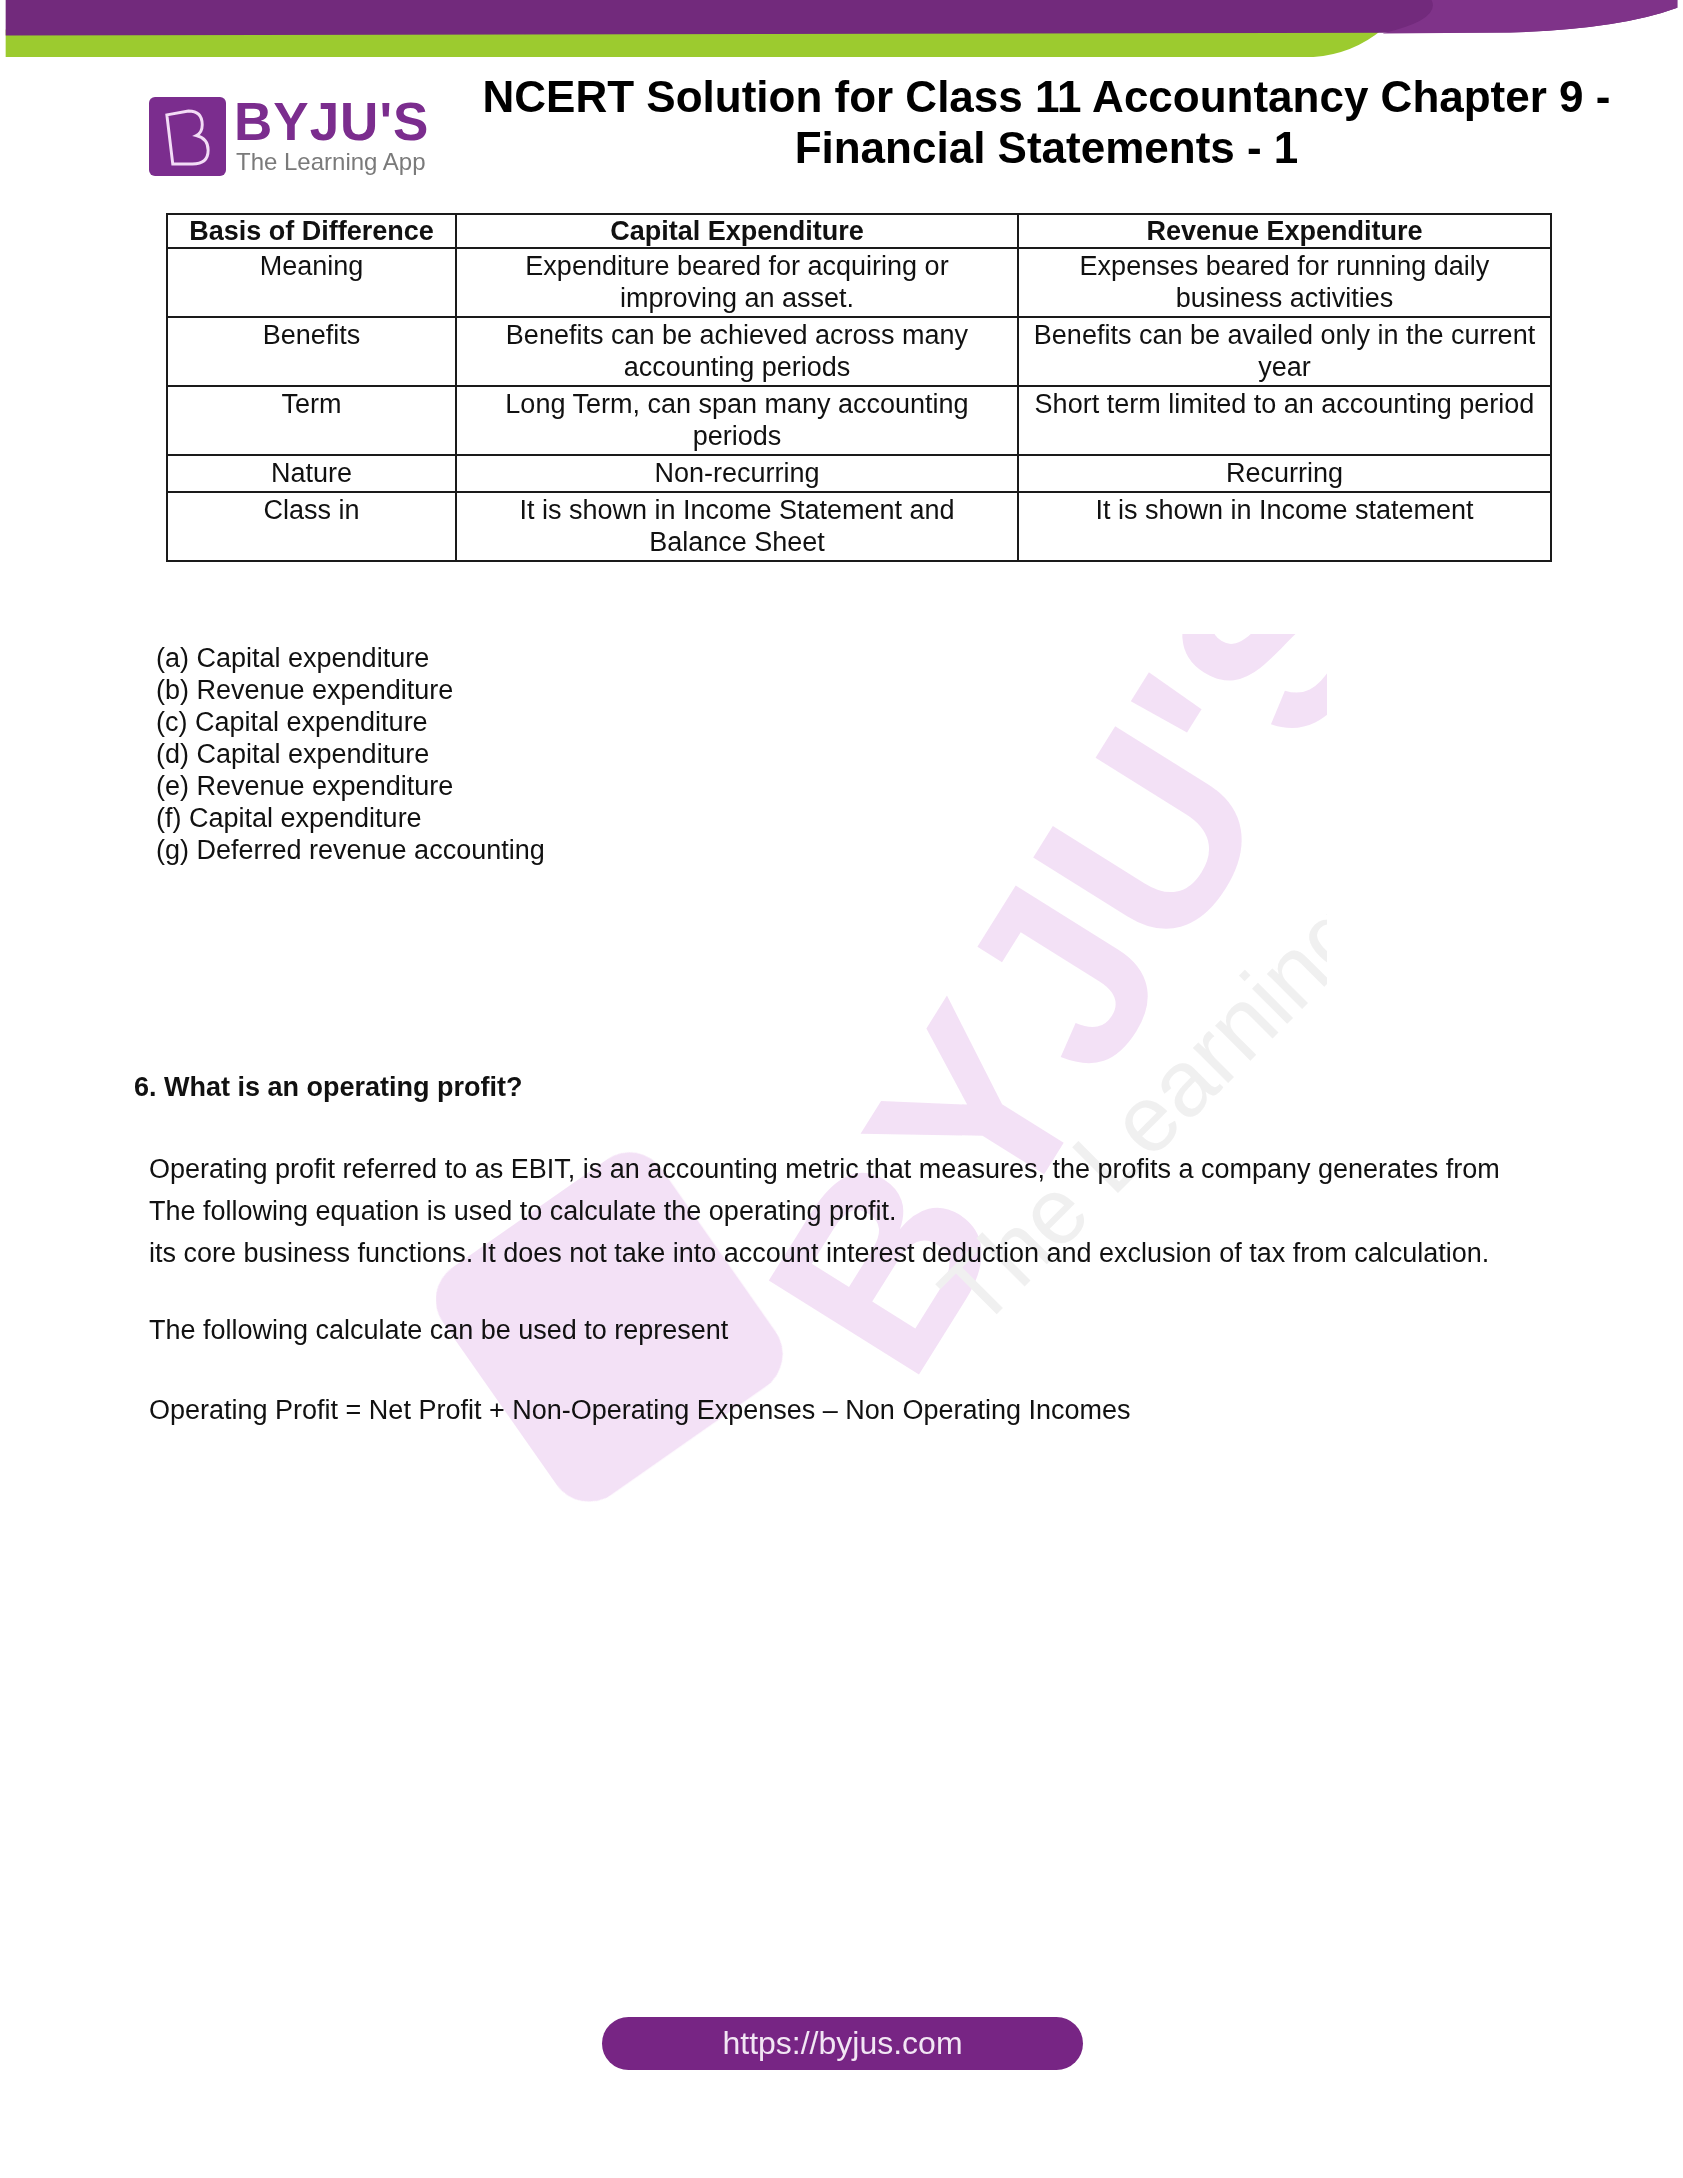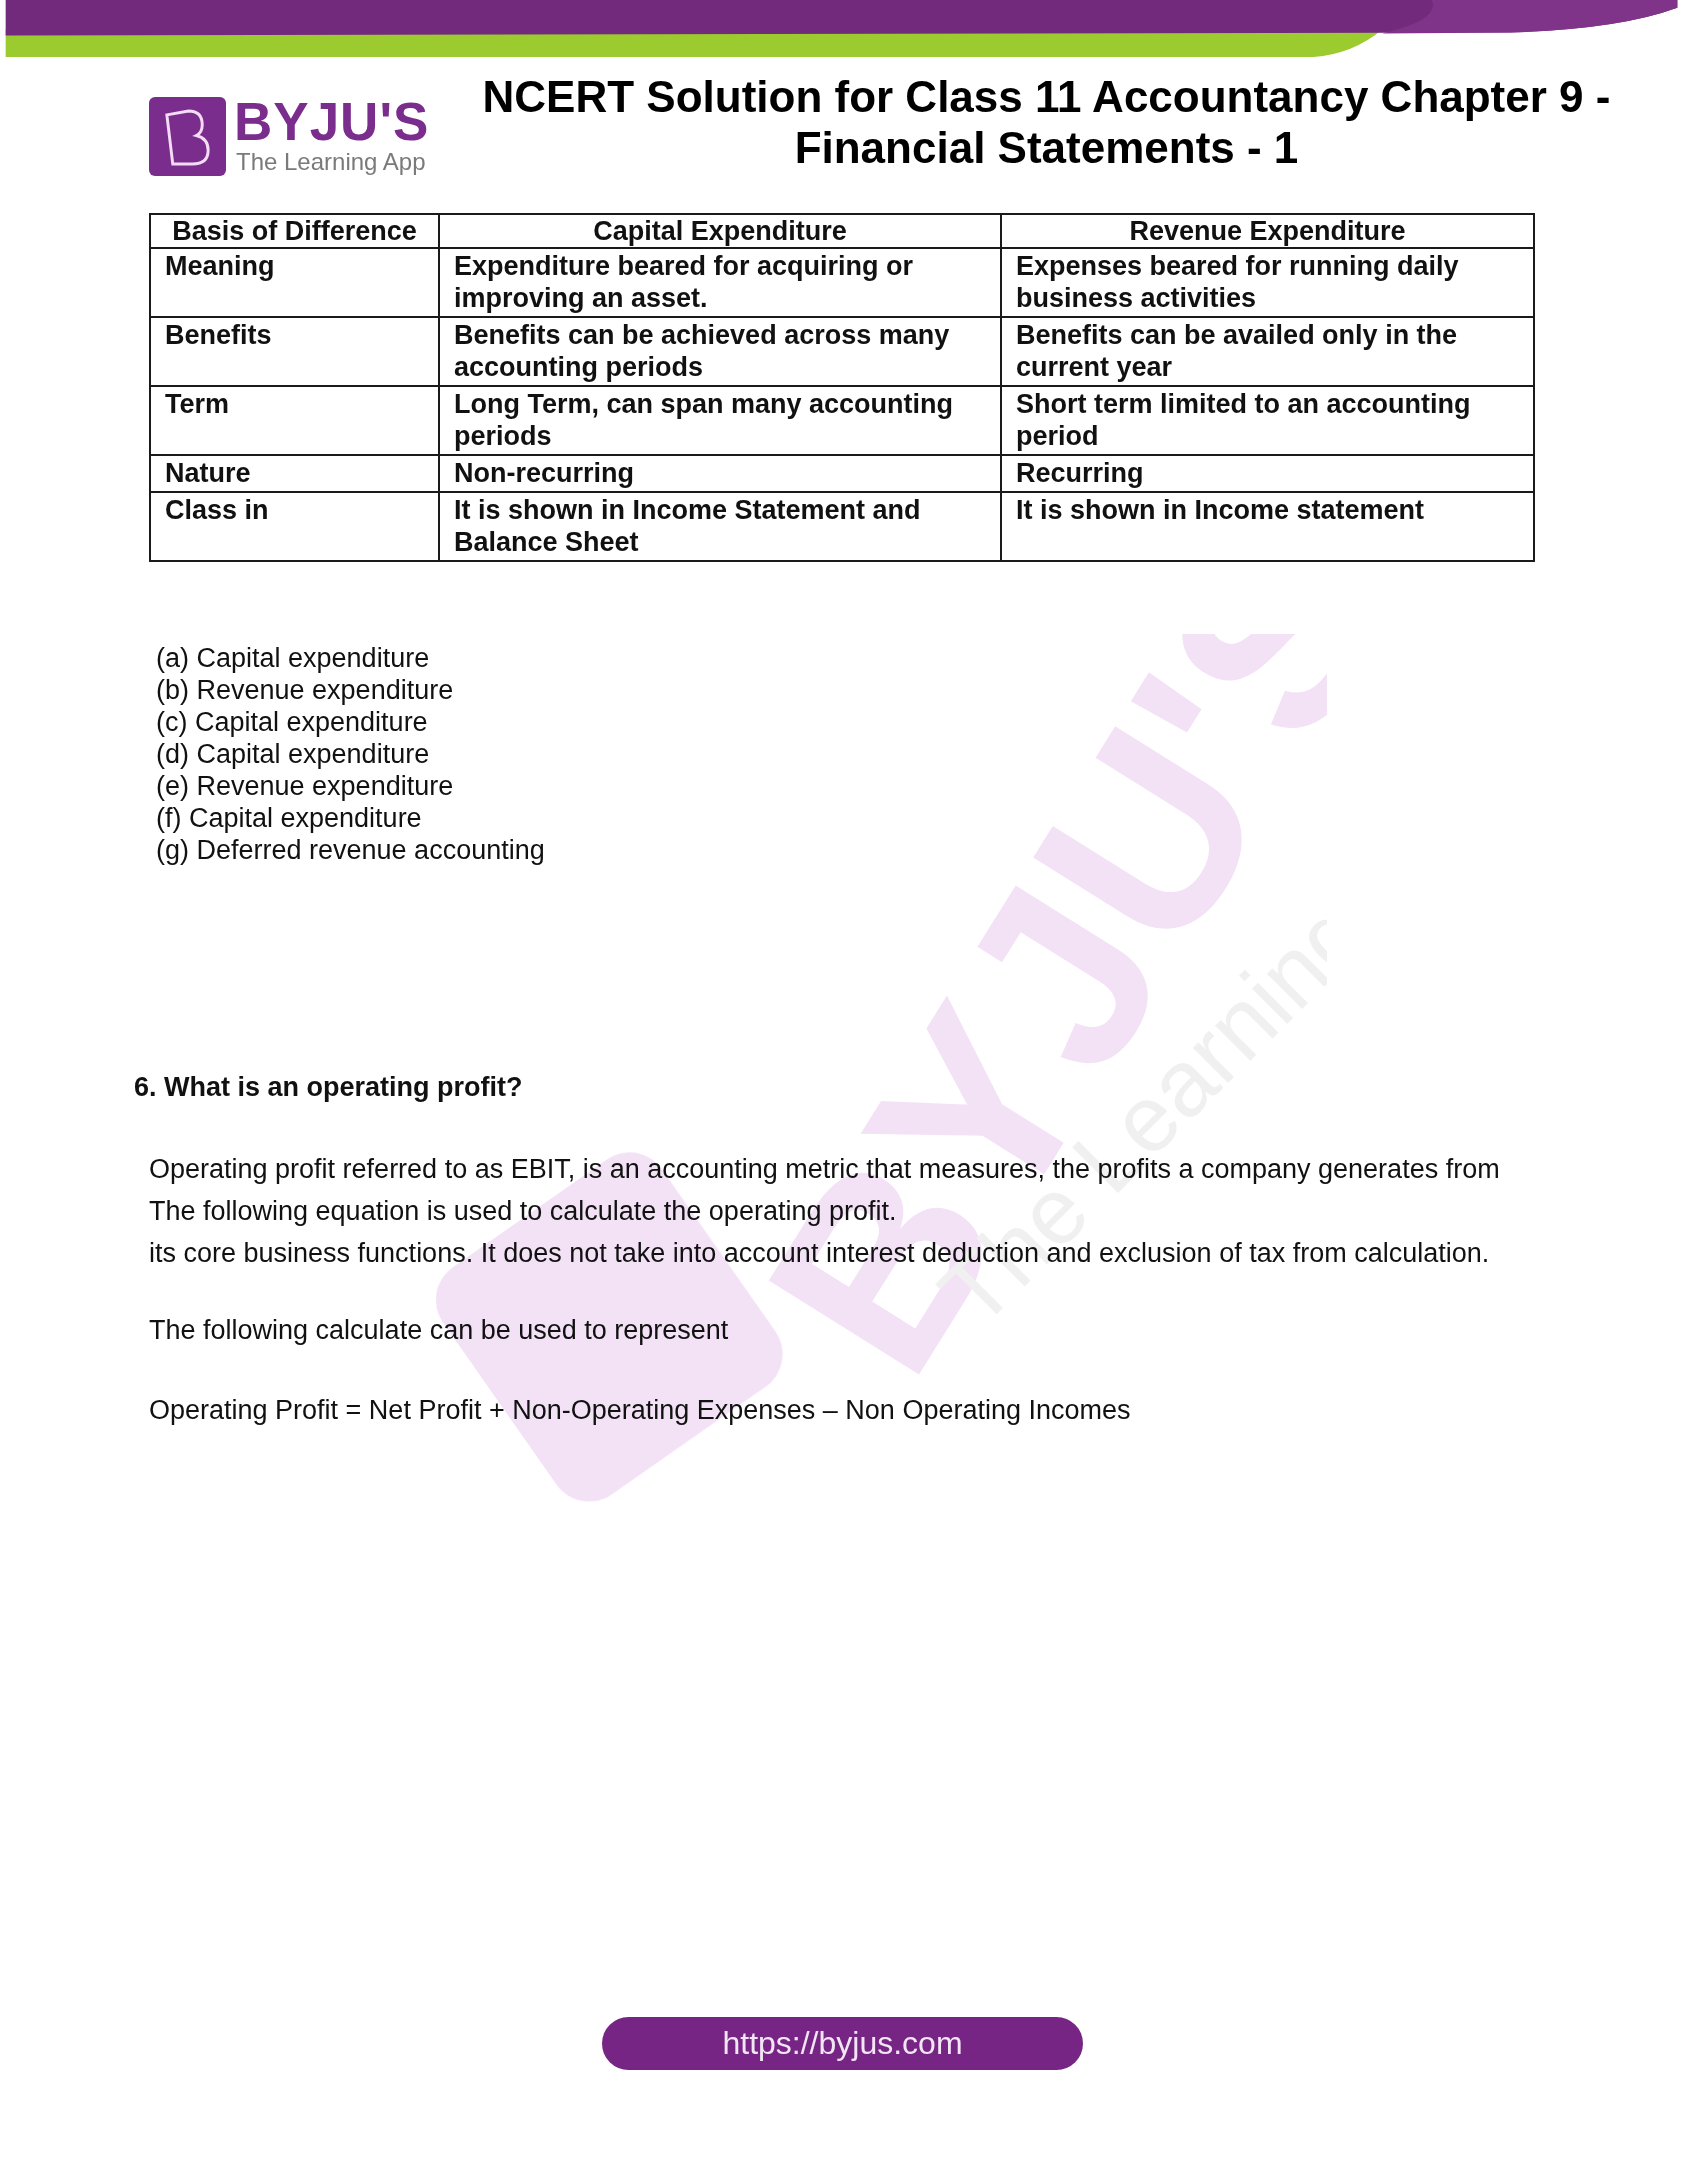--- a/index.html
+++ b/index.html
@@ -23,26 +23,26 @@
   }
   .doc-title {
     position: absolute; left: 465px; top: 71px; width: 1163px; text-align: center;
     font-size: 44px; font-weight: bold; line-height: 51px; color: #000;
   }
   .watermark {
     position: absolute; left: 436px; top: 634px; width: 891px; height: 891px;
     pointer-events: none; z-index: 0;
   }
   table.diff {
-    position: absolute; left: 149px; top: 213px; width: 1386px;
+    position: absolute; left: 166px; top: 213px; width: 1386px;
     border-collapse: collapse; font-size: 27px; z-index: 1;
   }
   table.diff th, table.diff td {
     border: 2.5px solid #1a1a1a; vertical-align: top; padding: 1px 14px 2px 14px;
-    line-height: 32px; text-align: left; font-weight: bold;
+    line-height: 32px; text-align: center;
   }
   table.diff th { text-align: center; font-weight: bold; padding: 0 10px; }
   .col1 { width: 267px; } .col2 { width: 540px; }
   .answers { position: absolute; left: 156px; top: 642px; font-size: 27px; line-height: 32px; z-index: 1; }
   .answers div { white-space: nowrap; }
   .q-title { position: absolute; left: 134px; top: 1072px; font-size: 27px; font-weight: bold; z-index: 1; }
   .para { position: absolute; left: 149px; width: 1406px; font-size: 27px; line-height: 42px; z-index: 1; }
   .footer-pill {
     position: absolute; left: 602px; top: 2017px; width: 481px; height: 53px;
     background: #772584; border-radius: 27px; color: #f2e6f4; font-size: 32px;

